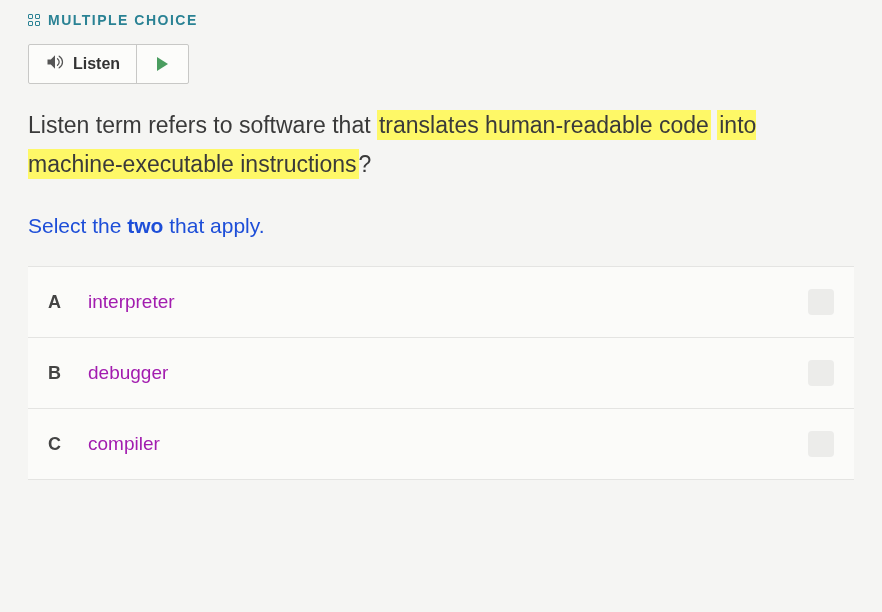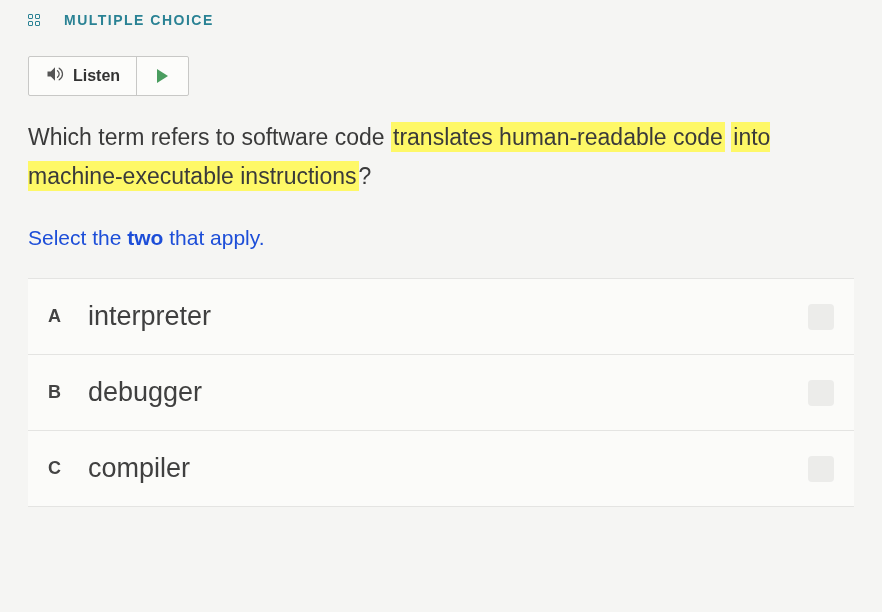--- a/index.html
+++ b/index.html
@@ -11,22 +11,22 @@
       font-family: -apple-system, BlinkMacSystemFont, "Segoe UI", Helvetica, Arial, sans-serif;
       background: #f5f5f3;
       width: 882px;
       height: 612px;
       padding: 12px 28px;
       color: #333;
     }
     .header-row {
       display: flex;
       align-items: center;
-      gap: 20px;
-      margin-bottom: 28px;
+      gap: 4px;
+      margin-bottom: 16px;
     }
     .mc-icon {
       display: inline-flex;
       flex-direction: column;
       gap: 2px;
       margin-right: 4px;
     }
     .mc-icon-row {
       display: flex;
       gap: 2px;
@@ -118,22 +118,22 @@
       border-top: 1px solid #e4e4e2;
     }
     .opt-letter {
       font-size: 18px;
       font-weight: 700;
       color: #444;
       width: 40px;
       flex-shrink: 0;
     }
     .opt-text {
-      font-size: 27px;
-      color: #404040;
+      font-size: 19px;
+      color: #a21caf;
       flex: 1;
     }
     .checkbox {
       width: 26px;
       height: 26px;
       background: #ececea;
       border-radius: 4px;
       flex-shrink: 0;
     }
   </style>
@@ -166,21 +166,21 @@
       </svg>
     </span>
     <span class="listen-text">Listen</span>
   </div>
   <div class="play-btn">
     <span class="play-tri"></span>
   </div>
 </div>
 
 <div class="question">
-  <span>Which term refers to software code </span><span class="highlight">translates human-readable code</span><span> </span><span class="highlight">into machine-executable instructions</span><span>?</span>
+  <span>Listen term refers to software that </span><span class="highlight">translates human-readable code</span><span> </span><span class="highlight">into machine-executable instructions</span><span>?</span>
 </div>
 
 <div class="instruction">
   <span>Select the </span><span class="bold">two</span><span> that apply.</span>
 </div>
 
 <div class="options">
   <div class="option">
     <span class="opt-letter">A</span>
     <span class="opt-text">interpreter</span>

